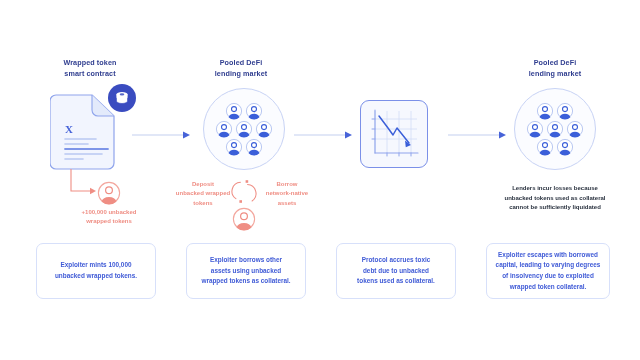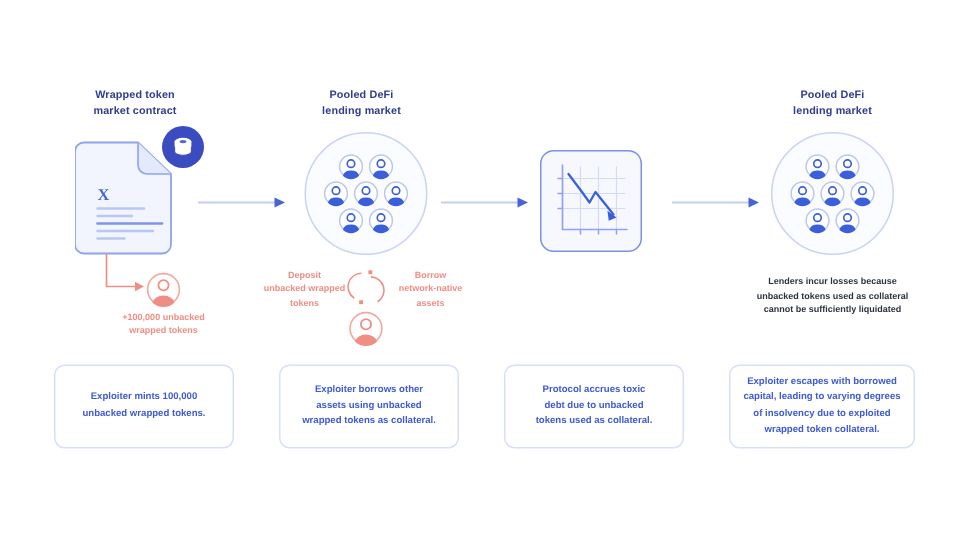--- a/index.html
+++ b/index.html
@@ -113,21 +113,21 @@
     color: #3f5ad6;
     white-space: pre-line;
   }
 </style>
 </head>
 <body>
 
 <div class="stage">
 
   <div class="node-title" style="left:36px; top:58px; width:108px;">Wrapped token
-market contract</div>
+smart contract</div>
 
   <div class="doc-wrap">
     <svg width="80" height="82" viewBox="0 0 80 82">
       <path d="M6 7 h36 l22 21 v47 a6 6 0 0 1 -6 6 h-52 a6 6 0 0 1 -6 -6 v-62 a6 6 0 0 1 6 -6 z" fill="#f2f5fe" stroke="#8fa4ec" stroke-width="1.2" stroke-linejoin="round"></path>
       <path d="M42 7 v15 a6 6 0 0 0 6 6 h16" fill="#e3eafb" stroke="#8fa4ec" stroke-width="1.1" stroke-linejoin="round"></path>
       <text x="15" y="45" font-family="'Liberation Serif',serif" font-size="11" font-weight="bold" fill="#4763d8">X</text>
       <g stroke="#b9c8f2" stroke-width="1.6" stroke-linecap="round">
         <line x1="15" y1="51" x2="46" y2="51"></line>
         <line x1="15" y1="56" x2="38" y2="56"></line>
       </g>

